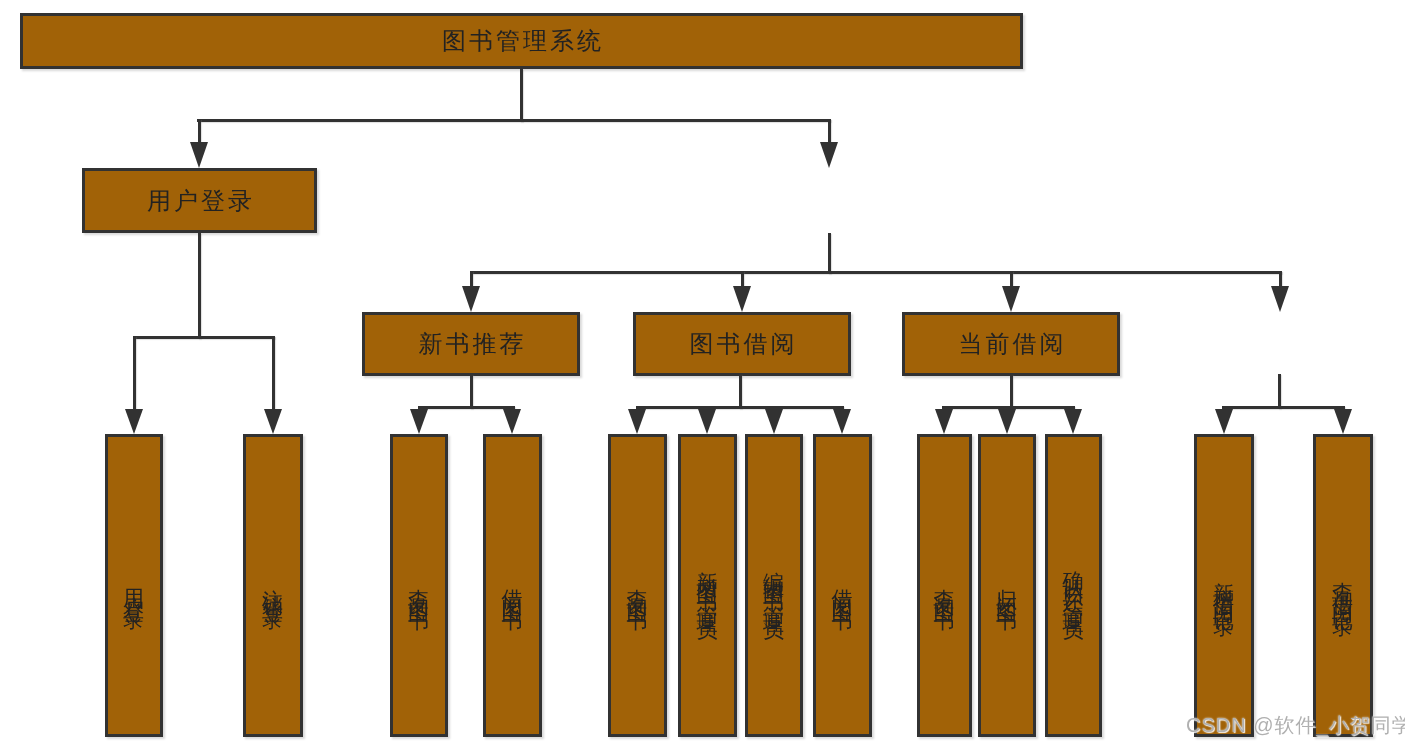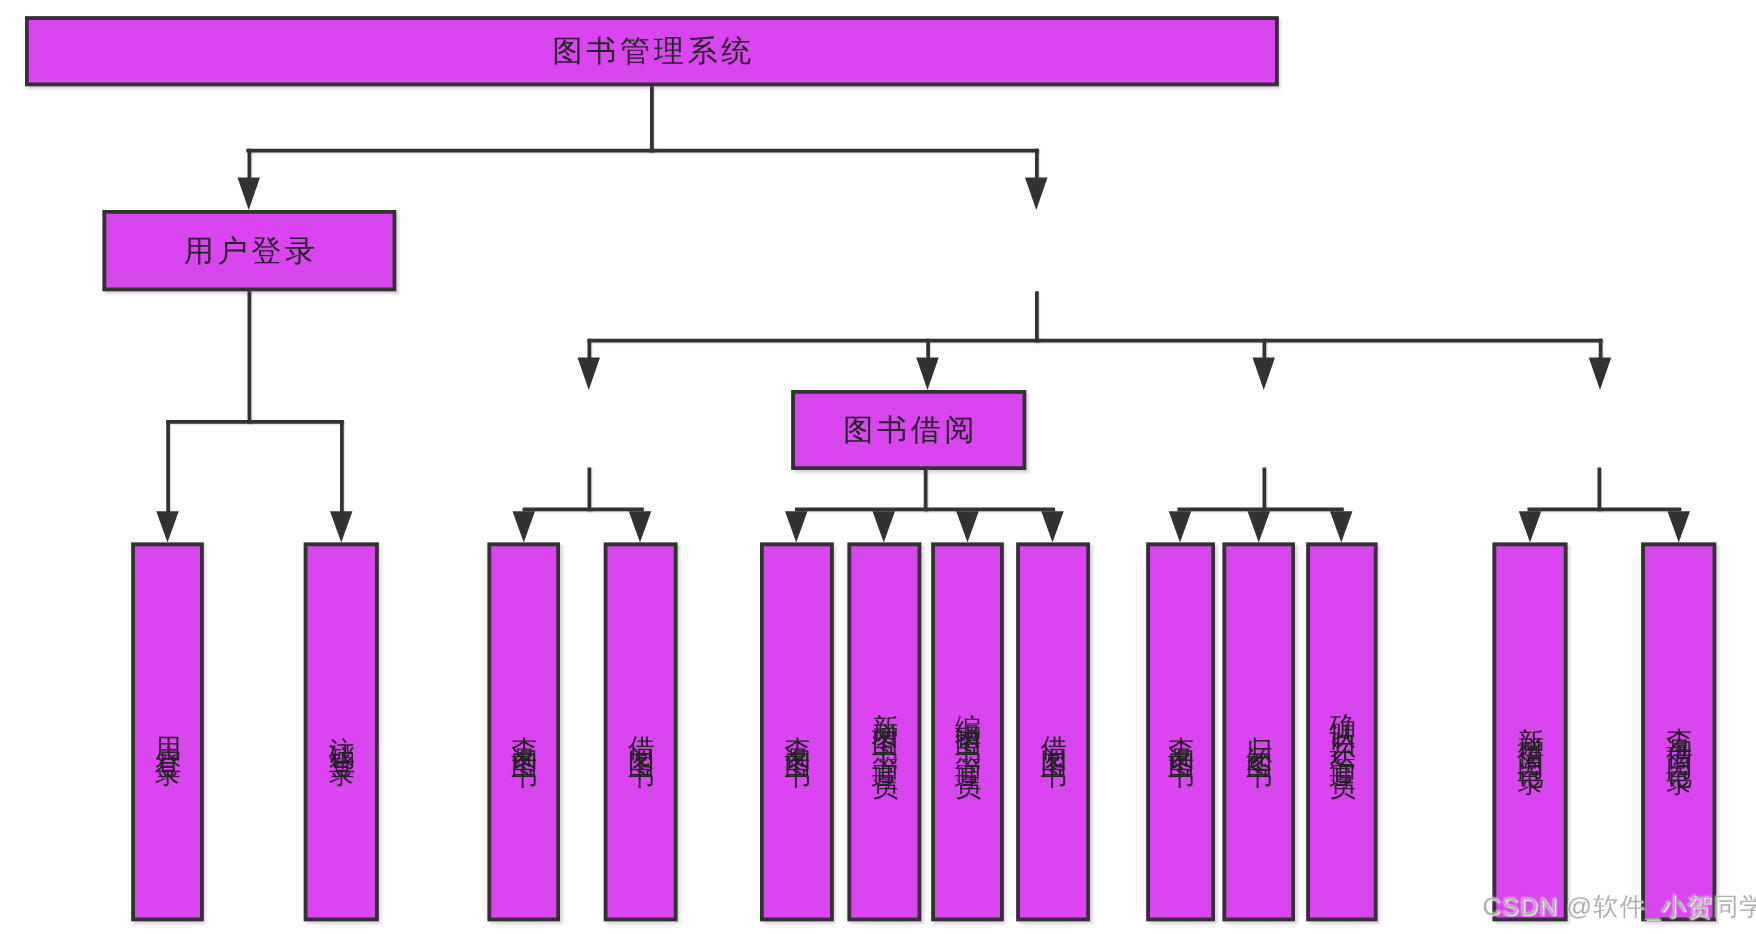--- a/index.html
+++ b/index.html
@@ -1,21 +1,21 @@
 <!DOCTYPE html>
 <html><head>
 <meta charset="utf-8">
 <style>
   html,body{margin:0;padding:0;background:#ffffff;}
   .stage{
     position:relative;width:1405px;height:747px;background:#ffffff;overflow:hidden;
     font-family:"Liberation Sans","DejaVu Sans",sans-serif;color:#222222;
   }
   .bx{
-    position:absolute;box-sizing:border-box;border:3px solid #323232;background:#d946ef;
+    position:absolute;box-sizing:border-box;border:3px solid #323232;background:#a16207;
     display:flex;align-items:center;justify-content:center;
     box-shadow:2px 2px 2px rgba(130,130,130,0.30);
   }
   .hx{font-size:24px;letter-spacing:3px;white-space:nowrap;}
   .hx .lbl{transform:translateX(1.5px);}
   .vx{
     writing-mode:vertical-rl;text-orientation:mixed;
     font-size:21px;letter-spacing:7px;white-space:nowrap;line-height:1;
   }
   .ln{position:absolute;background:#323232;box-shadow:1px 1px 1px rgba(130,130,130,0.25);}
@@ -59,22 +59,28 @@
   <div class="ln" style="left:470px;top:271px;width:812px;height:3px;"></div>
   <div class="ln" style="left:470px;top:271px;width:3px;height:18px;"></div>
   <div class="ln" style="left:741px;top:271px;width:3px;height:18px;"></div>
   <div class="ln" style="left:1010px;top:271px;width:3px;height:18px;"></div>
   <div class="ln" style="left:1279px;top:271px;width:3px;height:18px;"></div>
   <div class="ar" style="left:462px;top:286px;"></div>
   <div class="ar" style="left:733px;top:286px;"></div>
   <div class="ar" style="left:1002px;top:286px;"></div>
   <div class="ar" style="left:1271px;top:286px;"></div>
 
-  <div class="bx hx" style="left:633px;top:312px;width:188px;height:64px;">
+  <div class="bx hx" style="left:362px;top:312px;width:218px;height:64px;">
+    <span class="lbl">新书推荐</span>
+  </div>
+  <div class="bx hx" style="left:633px;top:312px;width:218px;height:64px;">
     <span class="lbl">图书借阅</span>
+  </div>
+  <div class="bx hx" style="left:902px;top:312px;width:218px;height:64px;">
+    <span class="lbl">当前借阅</span>
   </div>
 
   <div class="ln" style="left:470px;top:374px;width:3px;height:35px;"></div>
   <div class="ln" style="left:739px;top:374px;width:3px;height:35px;"></div>
   <div class="ln" style="left:1010px;top:374px;width:3px;height:35px;"></div>
   <div class="ln" style="left:1278px;top:374px;width:3px;height:35px;"></div>
 
   <div class="ln" style="left:418px;top:406px;width:97px;height:3px;"></div>
   <div class="ln" style="left:636px;top:406px;width:208px;height:3px;"></div>
   <div class="ln" style="left:942px;top:406px;width:133px;height:3px;"></div>

